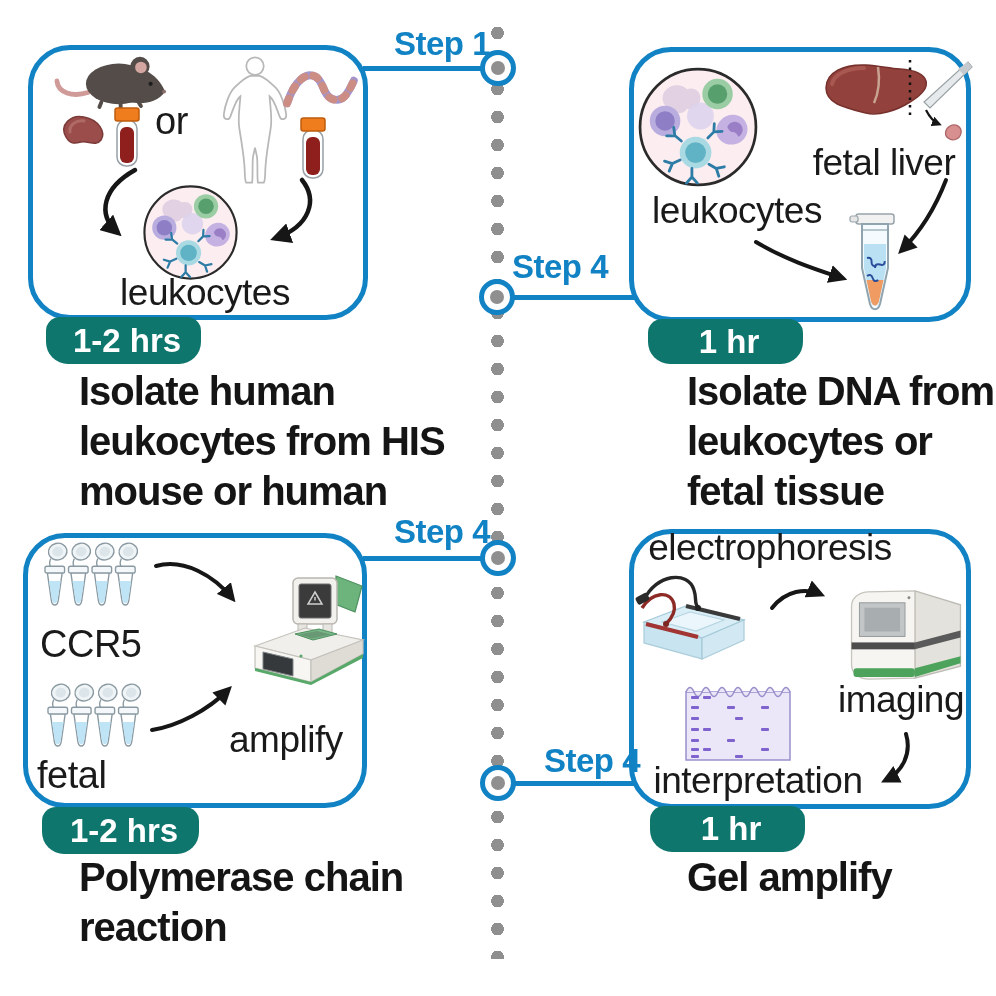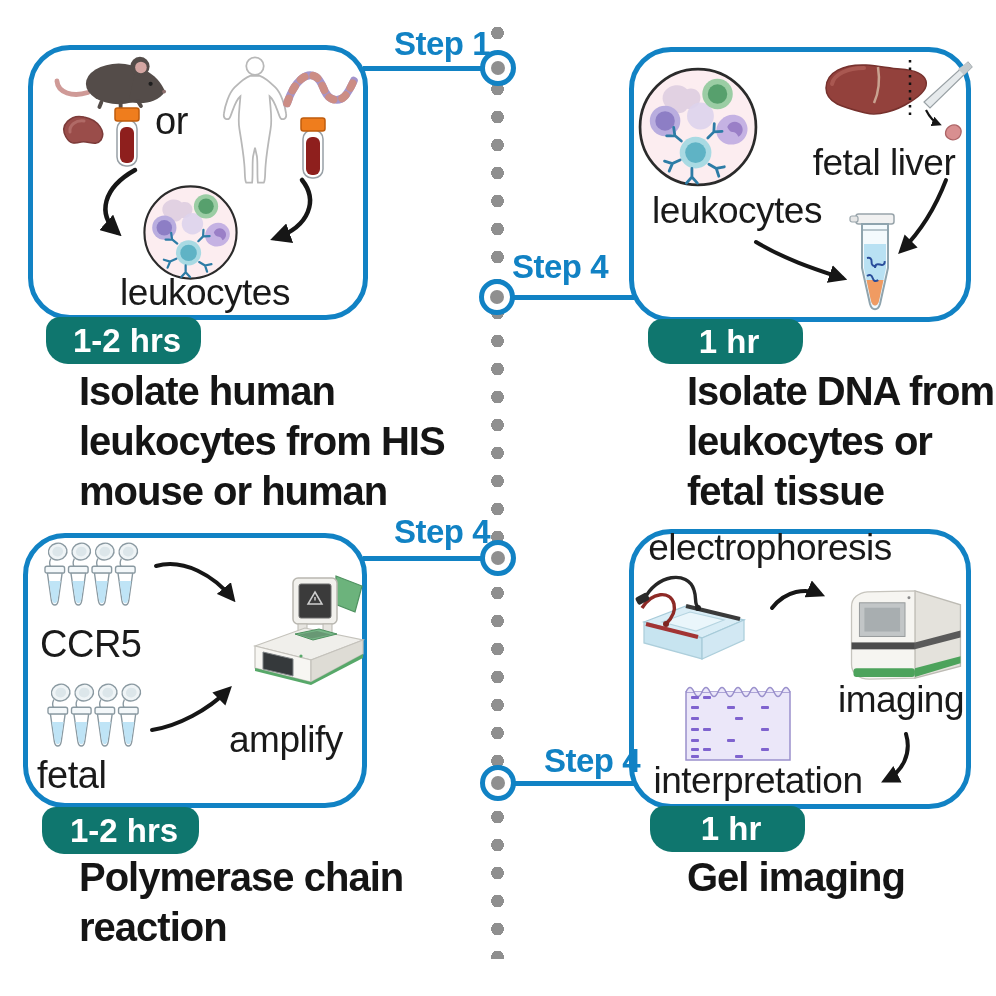--- a/index.html
+++ b/index.html
@@ -328,16 +328,16 @@
 
   <div class="ilabel ctr" style="left:628px;top:760px;width:260px;font-size:37px;">interpretation</div>
 
   <svg class="icon" style="left:874px;top:730px;width:40px;height:58px;" viewBox="0 0 40 58">
     <path d="M32,4 C38,24 28,42 12,50" stroke="#161616" stroke-width="4" fill="none" stroke-linecap="round" marker-end="url(#ah)"></path>
   </svg>
 
   <div class="badge" style="left:650px;top:806px;width:148px;height:46px;line-height:46px;">1 hr</div>
 
   <div class="title" style="left:643px;top:852px;">
-    <div>Gel imaging</div>
+    <div>Gel amplify</div>
   </div>
 
 </div>
 
 </body></html>

